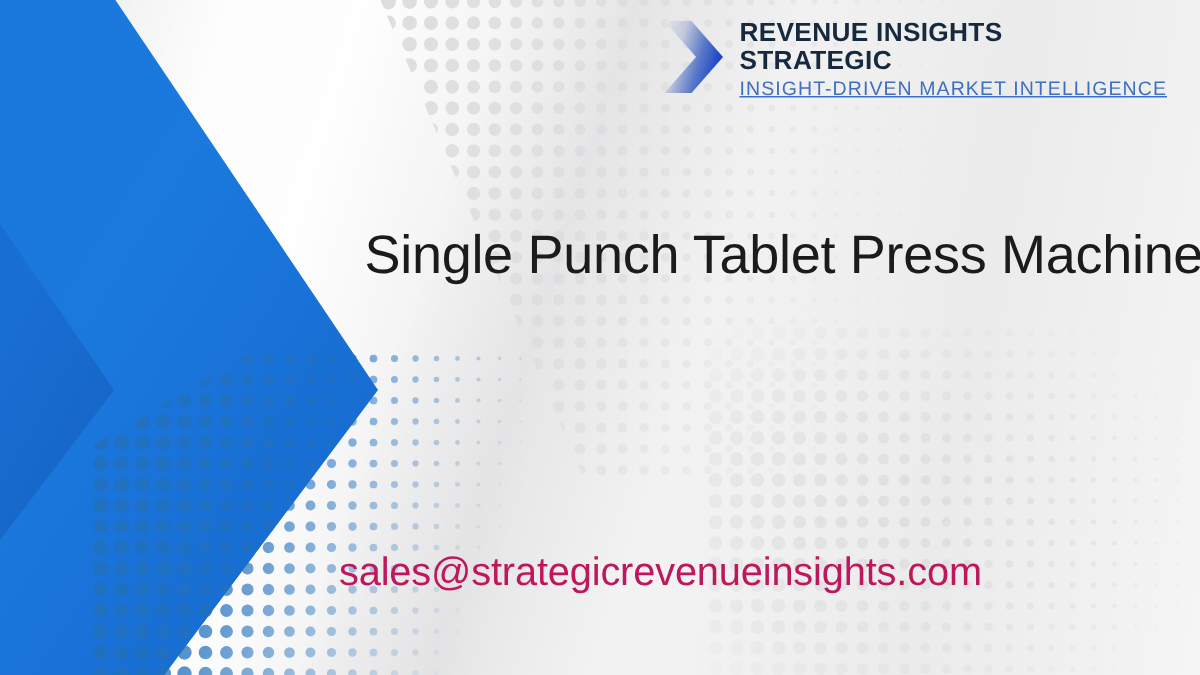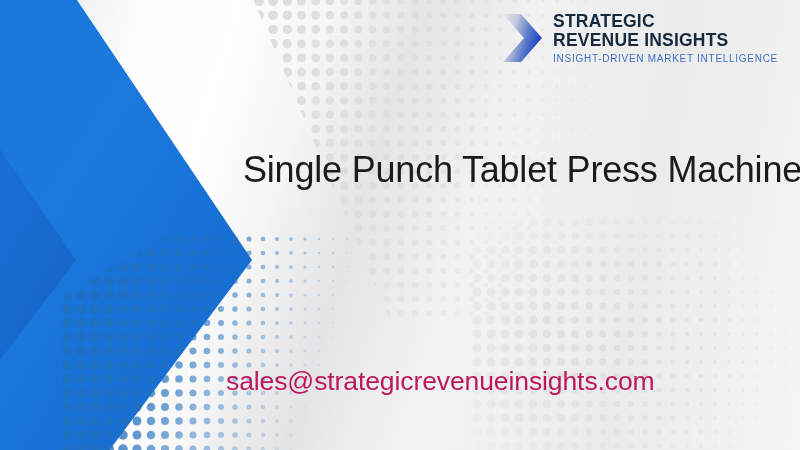--- a/index.html
+++ b/index.html
@@ -77,24 +77,25 @@
     color: #16293d;
     font-weight: bold;
     font-size: 17.5px;
     line-height: 18.5px;
     letter-spacing: 0.2px;
     white-space: nowrap;
   }
   .logo-tagline {
     margin-top: 5px;
     color: #3f6fc0;
-    font-size: 10px;
+    font-size: 13px;
     letter-spacing: 0.72px;
     line-height: 10px;
     white-space: nowrap;
+    text-decoration: underline;
   }
 
   
   .headline {
     position: absolute;
     left: 243px;
     top: 148px;
     width: 620px;
     color: #1b1b1b;
     font-size: 36px;
@@ -1869,22 +1870,22 @@
         <linearGradient id="logoGrad" x1="0" y1="0" x2="1" y2="0.35">
           <stop offset="0%" stop-color="#e7e8ea"></stop>
           <stop offset="35%" stop-color="#c2c8dc"></stop>
           <stop offset="70%" stop-color="#5a79c9"></stop>
           <stop offset="100%" stop-color="#1e46c8"></stop>
         </linearGradient>
       </defs>
       <path fill="url(#logoGrad)" d="M1 2 h18 L40 26 L19 50 H1 L22 26 Z"></path>
     </svg>
     <div class="logo-text">
+      <div class="logo-name">REVENUE INSIGHTS</div>
       <div class="logo-name">STRATEGIC</div>
-      <div class="logo-name">REVENUE INSIGHTS</div>
       <div class="logo-tagline">INSIGHT-DRIVEN MARKET INTELLIGENCE</div>
     </div>
   </div>
 
   <div class="headline">Single Punch Tablet Press Machine</div>
 
   <div class="email">sales@strategicrevenueinsights.com</div>
 
 </div>
 

